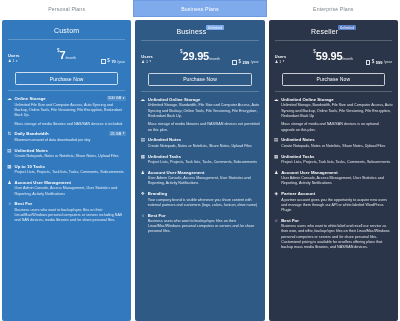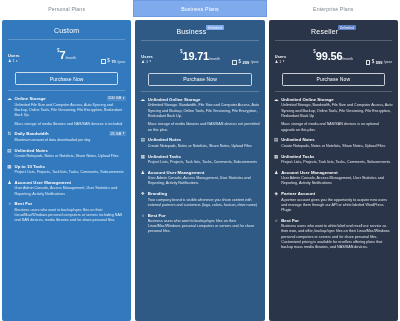--- a/index.html
+++ b/index.html
@@ -295,21 +295,21 @@
         <div class="feat-desc">Business users who want to backup/sync files on their Linux/Mac/Windows personal computers or servers including NAS and SAN devices, media libraries and /or share personal files.</div>
       </div>
     </div>
   </div>
 
   <div class="card c2">
     <div class="card-title"><span>Business</span><span class="title-badge">Unlimited</span></div>
     <div class="divider"></div>
     <div class="price-row">
       <div class="price">
-        <span class="cur">$</span><span class="amt">19.71</span><span class="per">/month</span>
+        <span class="cur">$</span><span class="amt">29.95</span><span class="per">/month</span>
       </div>
       <div class="users-box">
         <div class="users-label">Users</div>
         <div class="users-select">
           <span class="user-icon">♟</span>
           <span>1</span>
           <span class="caret">▼</span>
         </div>
       </div>
       <div class="yearly">
@@ -366,21 +366,21 @@
         <div class="feat-desc">Business users who want to backup/sync files on their Linux/Mac/Windows personal computers or servers and /or share personal files.</div>
       </div>
     </div>
   </div>
 
   <div class="card c3">
     <div class="card-title"><span>Reseller</span><span class="title-badge">Unlimited</span></div>
     <div class="divider"></div>
     <div class="price-row">
       <div class="price">
-        <span class="cur">$</span><span class="amt">99.56</span><span class="per">/month</span>
+        <span class="cur">$</span><span class="amt">59.95</span><span class="per">/month</span>
       </div>
       <div class="users-box">
         <div class="users-label">Users</div>
         <div class="users-select">
           <span class="user-icon">♟</span>
           <span>1</span>
           <span class="caret">▼</span>
         </div>
       </div>
       <div class="yearly">

